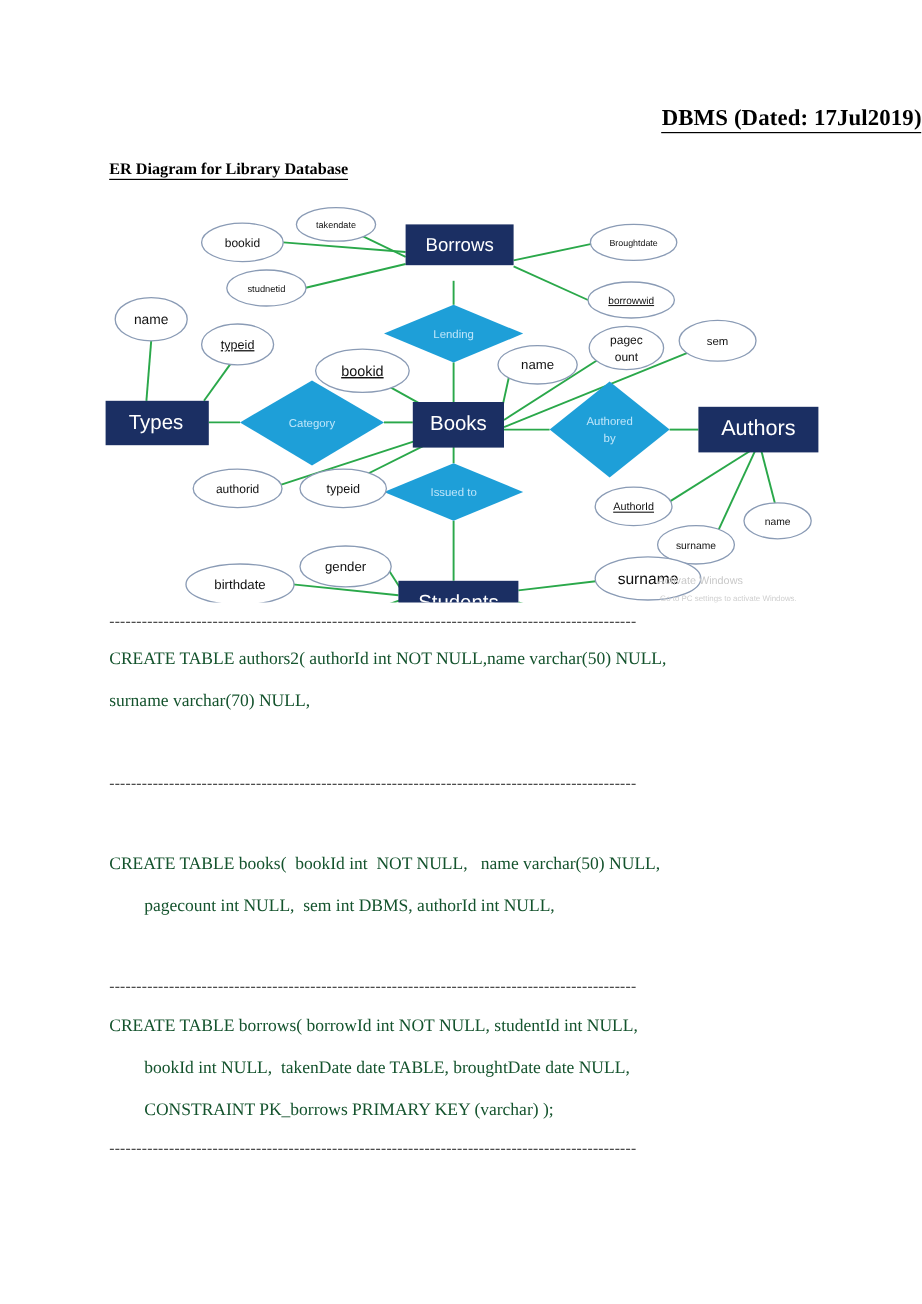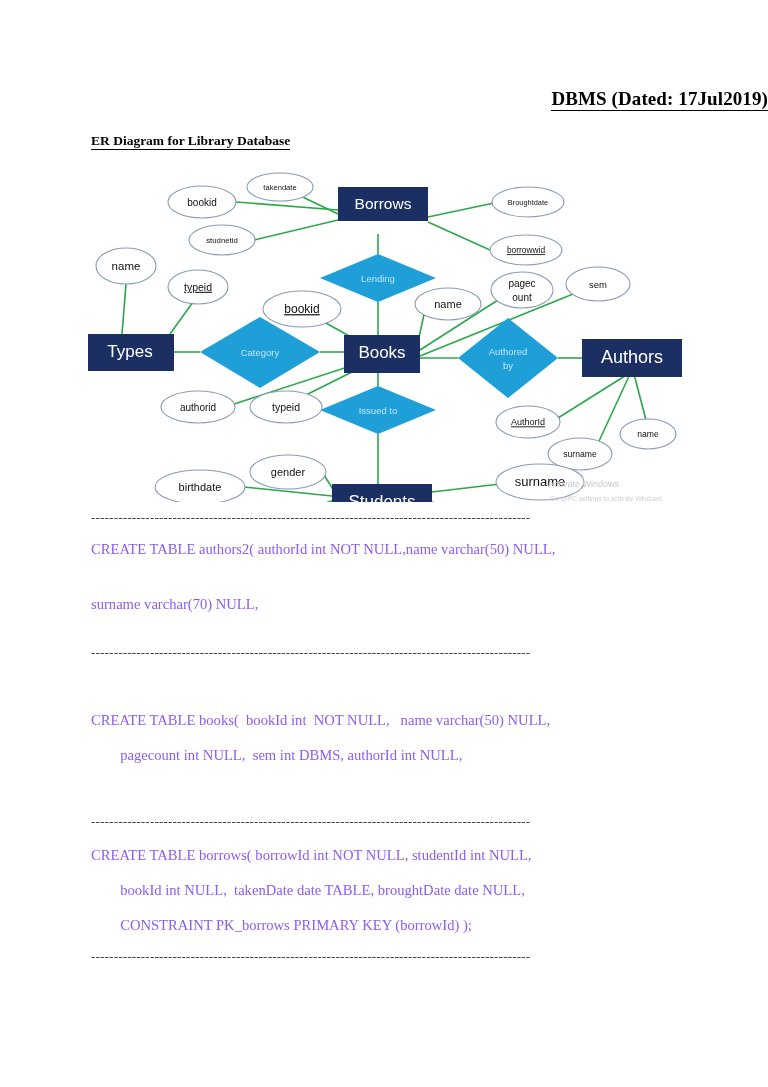--- a/index.html
+++ b/index.html
@@ -104,21 +104,21 @@
     color: #3a3a3a;
     white-space: nowrap;
     overflow: hidden;
     letter-spacing: 0.2px;
   }
   .sql-line {
     position: absolute;
     left: 91px;
     font-family: "Liberation Serif", "DejaVu Serif", serif;
     font-size: 14.6px;
-    color: #8b5cf6;
+    color: #14532d;
     white-space: pre;
   }
 </style>
 </head>
 <body>
 
 <div class="page">
 
   <div class="doc-title">
     <span>DBMS (Dated: 17Jul2019)</span>
@@ -276,28 +276,28 @@
 
         <rect x="244" y="322" width="100" height="37" fill="#1b2f63"></rect>
         <text class="ent-text" x="294" y="341" font-size="17">Students</text>
       </g>
     </svg>
   </div>
 
   <div class="rule" style="top:510px;">-------------------------------------------------------------------------------------------------</div>
 
   <div class="sql-line" style="top:541px;">CREATE TABLE authors2( authorId int NOT NULL,name varchar(50) NULL,</div>
-  <div class="sql-line" style="top:596px;">surname varchar(70) NULL,</div>
+  <div class="sql-line" style="top:576px;">surname varchar(70) NULL,</div>
 
   <div class="rule" style="top:645px;">-------------------------------------------------------------------------------------------------</div>
 
   <div class="sql-line" style="top:712px;">CREATE TABLE books(  bookId int  NOT NULL,   name varchar(50) NULL,</div>
   <div class="sql-line" style="top:747px;">        pagecount int NULL,  sem int DBMS, authorId int NULL,</div>
 
   <div class="rule" style="top:814px;">-------------------------------------------------------------------------------------------------</div>
 
   <div class="sql-line" style="top:847px;">CREATE TABLE borrows( borrowId int NOT NULL, studentId int NULL,</div>
   <div class="sql-line" style="top:882px;">        bookId int NULL,  takenDate date TABLE, broughtDate date NULL,</div>
-  <div class="sql-line" style="top:917px;">        CONSTRAINT PK_borrows PRIMARY KEY (borrowId) );</div>
+  <div class="sql-line" style="top:917px;">        CONSTRAINT PK_borrows PRIMARY KEY (varchar) );</div>
 
   <div class="rule" style="top:949px;">-------------------------------------------------------------------------------------------------</div>
 
 </div>
 
 </body></html>

